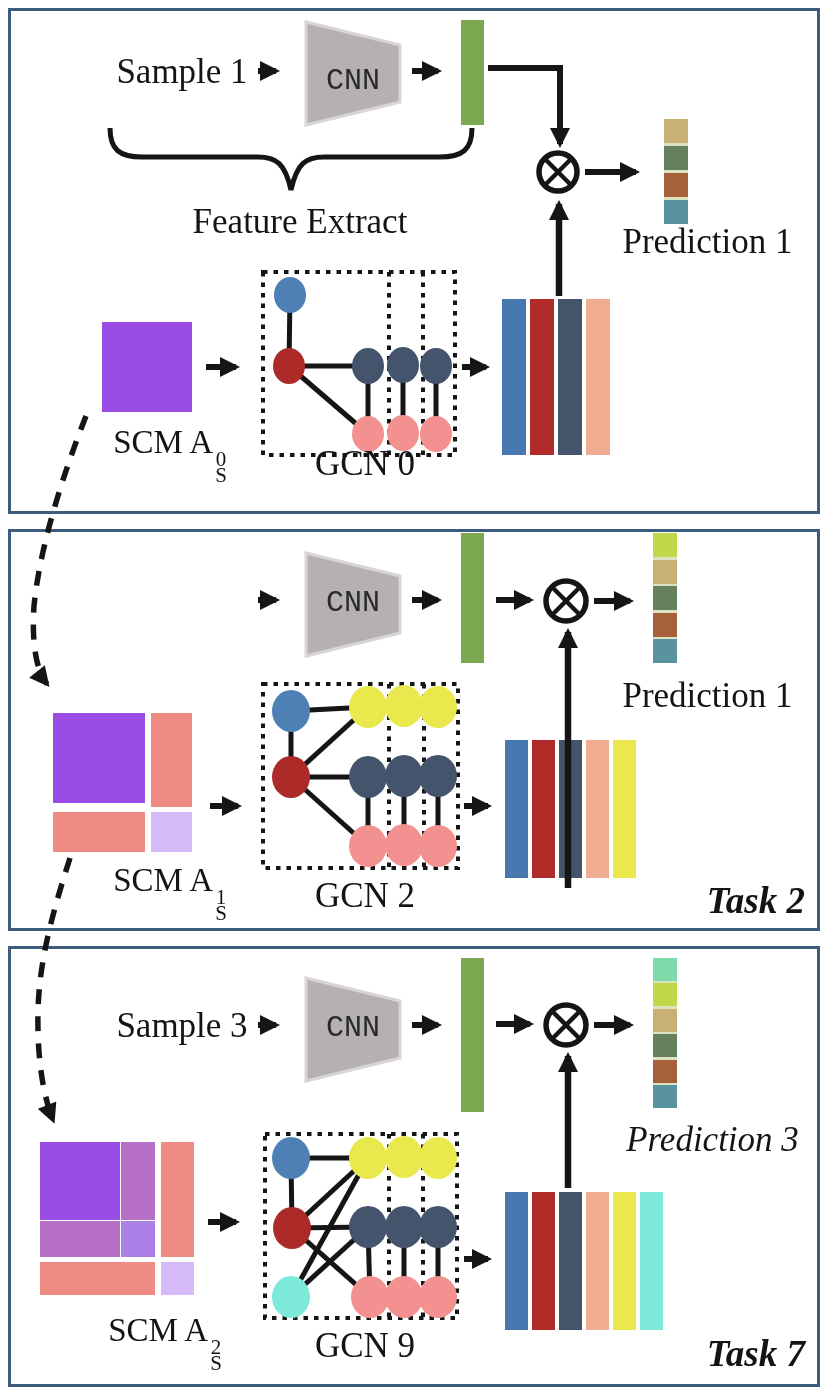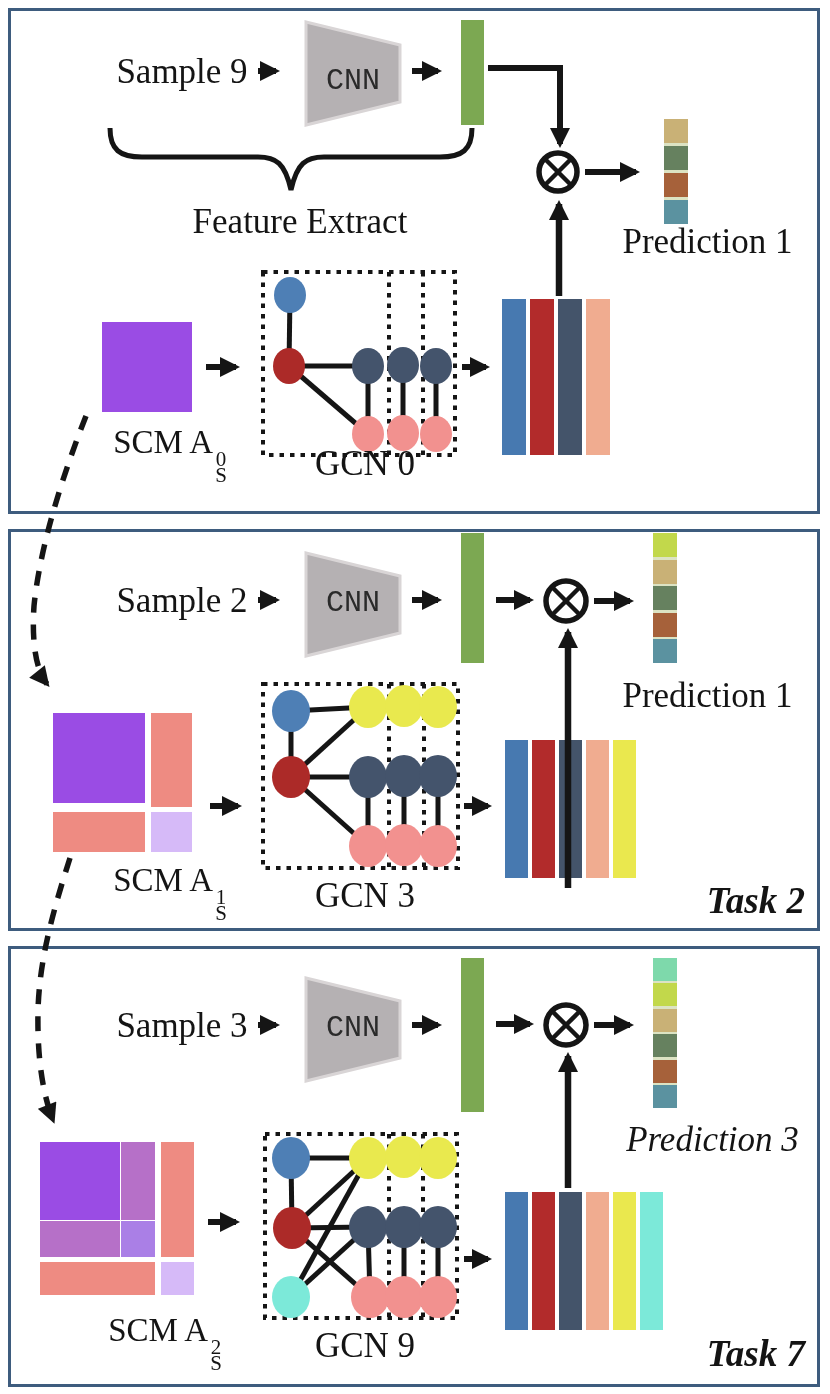--- a/index.html
+++ b/index.html
@@ -225,42 +225,41 @@
           <ellipse cx="404" cy="1227" rx="19" ry="21" fill="#44546c"></ellipse>
           <ellipse cx="438" cy="1227" rx="19" ry="21" fill="#44546c"></ellipse>
           <ellipse cx="291" cy="1297" rx="19" ry="21" fill="#7ce9d9"></ellipse>
           <ellipse cx="370" cy="1297" rx="19" ry="21" fill="#f2918f"></ellipse>
           <ellipse cx="404" cy="1297" rx="19" ry="21" fill="#f2918f"></ellipse>
           <ellipse cx="438" cy="1297" rx="19" ry="21" fill="#f2918f"></ellipse>
         </g>
     </g>
   </svg>
 
-  <div class="txt serif" style="left:98px;top:52px;width:168px;font-size:35px;">Sample 9</div>
+  <div class="txt serif" style="left:98px;top:52px;width:168px;font-size:35px;">Sample 1</div>
   <div class="txt sans" style="left:306px;top:65px;width:94px;font-size:30px;color:#2a2a2a;">CNN</div>
   <div class="txt serif" style="left:160px;top:202px;width:280px;font-size:35px;">Feature Extract</div>
   <div class="txt serif" style="left:600px;top:222px;width:215px;font-size:35px;">Prediction 1</div>
   <div class="txt serif scmlbl" style="left:85px;top:424px;width:170px;">
     <span>SCM A</span><span class="scm-stack">
         <span>0</span>
         <span>S</span>
       </span>
   </div>
   <div class="txt serif biglbl" style="left:290px;top:444px;width:150px;">GCN 0</div>
 
-  <div class="txt serif" style="left:98px;top:581px;width:168px;font-size:35px;">Sample 2</div>
   <div class="txt sans" style="left:306px;top:587px;width:94px;font-size:30px;color:#2a2a2a;">CNN</div>
   <div class="txt serif" style="left:600px;top:676px;width:215px;font-size:35px;">Prediction 1</div>
   <div class="txt serif scmlbl" style="left:85px;top:862px;width:170px;">
     <span>SCM A</span><span class="scm-stack">
         <span>1</span>
         <span>S</span>
       </span>
   </div>
-  <div class="txt serif biglbl" style="left:290px;top:876px;width:150px;">GCN 3</div>
+  <div class="txt serif biglbl" style="left:290px;top:876px;width:150px;">GCN 2</div>
   <div class="txt serif tasklbl" style="left:620px;top:880px;width:185px;">Task 2</div>
 
   <div class="txt serif" style="left:98px;top:1006px;width:168px;font-size:35px;">Sample 3</div>
   <div class="txt sans" style="left:306px;top:1012px;width:94px;font-size:30px;color:#2a2a2a;">CNN</div>
   <div class="txt serif" style="left:605px;top:1120px;width:215px;font-size:35px;font-style:italic;">Prediction 3</div>
   <div class="txt serif scmlbl" style="left:80px;top:1312px;width:170px;">
     <span>SCM A</span><span class="scm-stack">
         <span>2</span>
         <span>S</span>
       </span>

